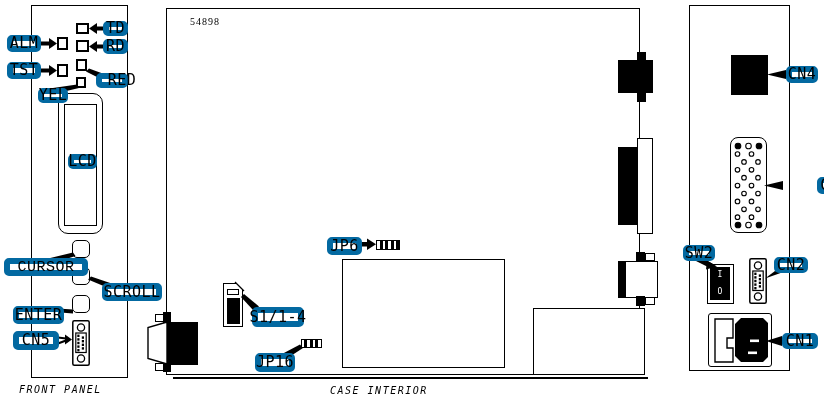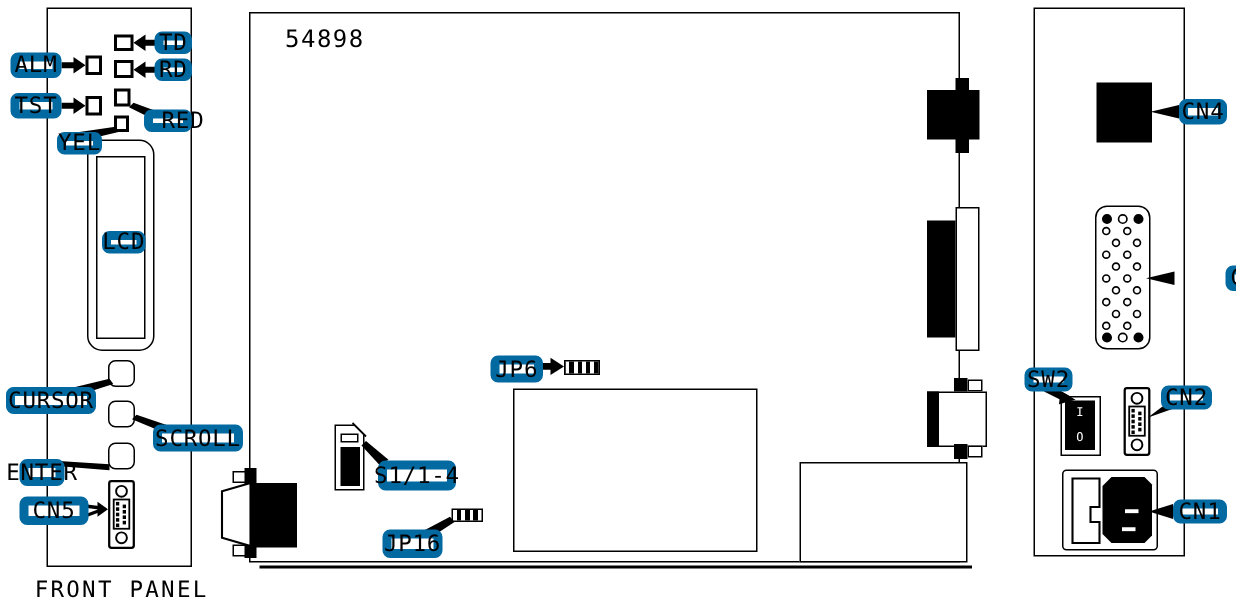--- a/index.html
+++ b/index.html
@@ -7,23 +7,23 @@
           font-family:"DejaVu Sans Mono",monospace;color:#000;}
   .shape{position:absolute;box-sizing:border-box;}
   .outline{border:1.5px solid #000;background:#fff;}
   .thin{border:1.2px solid #000;background:#fff;}
   .black{background:#000;}
   .led{border:2px solid #000;background:#fff;}
   .btn{border:1.5px solid #000;border-radius:5px;background:#fff;}
   .callout{position:absolute;box-sizing:border-box;border:6px solid #0369a1;border-radius:5px;
            background:#fff;display:flex;align-items:center;justify-content:center;
            font-size:15px;letter-spacing:0.5px;white-space:nowrap;z-index:30;line-height:1;}
-  .caption{position:absolute;font-size:15px;letter-spacing:1.5px;white-space:nowrap;
-           text-align:right;z-index:5;}
-  .pn{position:absolute;font-size:16px;letter-spacing:1px;z-index:5;}
+  .caption{position:absolute;font-size:10px;letter-spacing:1.5px;white-space:nowrap;
+           text-align:left;z-index:5;font-style:italic;}
+  .pn{position:absolute;font-size:10px;letter-spacing:1px;z-index:5;font-family:Liberation Serif, serif;}
   .jumper{position:absolute;box-sizing:border-box;border:1.5px solid #000;
           background:repeating-linear-gradient(90deg,#fff 0 2.5px,#000 2.5px 5.5px);z-index:6;}
   .swmark{position:absolute;color:#fff;font-size:8px;line-height:1;width:20px;text-align:center;z-index:8;}
   svg.over{position:absolute;left:0;top:0;z-index:20;}
 </style>
 </head>
 <body>
 
 <div id="canvas">
 
@@ -185,28 +185,29 @@
     </g>
   </svg>
 
   <div class="callout" style="left:7px;top:35px;width:34px;height:17px;">ALM</div>
   <div class="callout" style="left:7px;top:62px;width:34px;height:17px;">TST</div>
   <div class="callout" style="left:103px;top:21px;width:25px;height:15px;">TD</div>
   <div class="callout" style="left:103px;top:39px;width:25px;height:15px;">RD</div>
   <div class="callout" style="left:96px;top:73px;width:32px;height:15px;padding-left:20px;">RED</div>
   <div class="callout" style="left:38px;top:88px;width:30px;height:15px;">YEL</div>
   <div class="callout" style="left:68px;top:154px;width:29px;height:15px;">LCD</div>
-  <div class="callout" style="left:4px;top:258px;width:60px;height:18px;">CURSOR</div>
+  <div class="callout" style="left:4px;top:258px;width:84px;height:18px;font-family:Liberation Mono, monospace;">CURSOR</div>
   <div class="callout" style="left:102px;top:283px;width:60px;height:18px;">SCROLL</div>
-  <div class="callout" style="left:13px;top:306px;width:30px;height:18px;">ENTER</div>
+  <div class="callout" style="left:13px;top:306px;width:51px;height:18px;">ENTER</div>
   <div class="callout" style="left:13px;top:331px;width:46px;height:19px;">CN5</div>
   <div class="callout" style="left:327px;top:237px;width:35px;height:18px;">JP6</div>
   <div class="callout" style="left:252px;top:307px;width:52px;height:20px;">S1/1-4</div>
   <div class="callout" style="left:255px;top:353px;width:40px;height:19px;">JP16</div>
   <div class="callout" style="left:683px;top:245px;width:32px;height:16px;">SW2</div>
   <div class="callout" style="left:786px;top:66px;width:32px;height:17px;">CN4</div>
   <div class="callout" style="left:817px;top:177px;width:35px;height:17px;">CN3</div>
   <div class="callout" style="left:774px;top:257px;width:34px;height:16px;">CN2</div>
   <div class="callout" style="left:782px;top:333px;width:36px;height:16px;">CN1</div>
 
   <div class="caption" style="left:19px;top:384px;width:120px;">FRONT PANEL</div>
+  <div class="caption" style="left:330px;top:385px;width:150px;">CASE INTERIOR</div>
 
 </div>
 
 </body></html>

